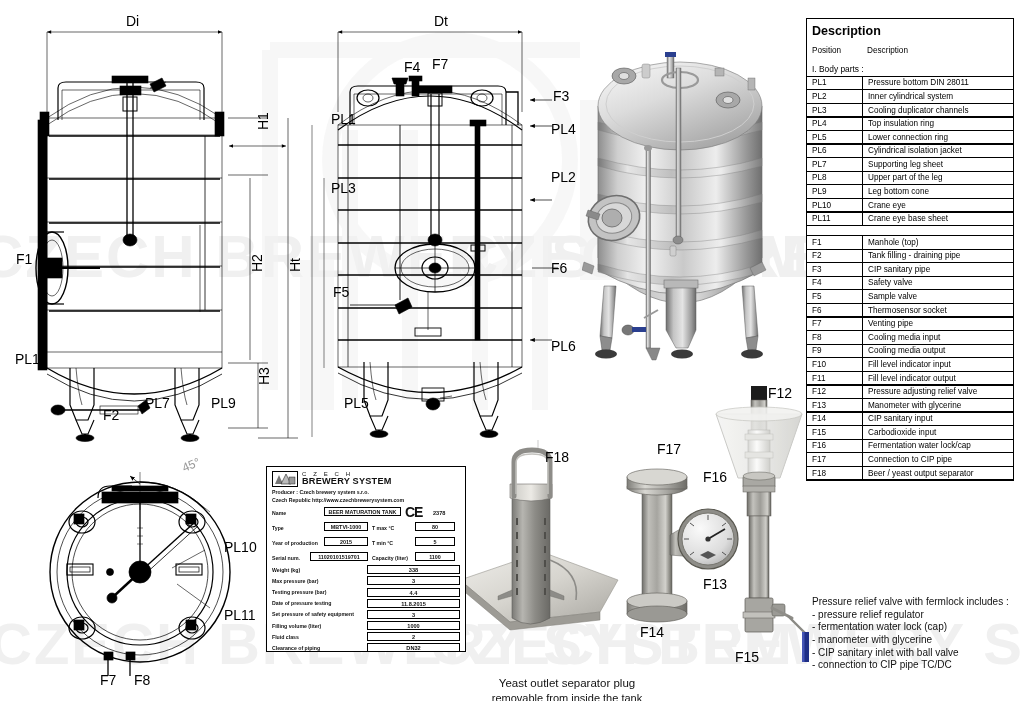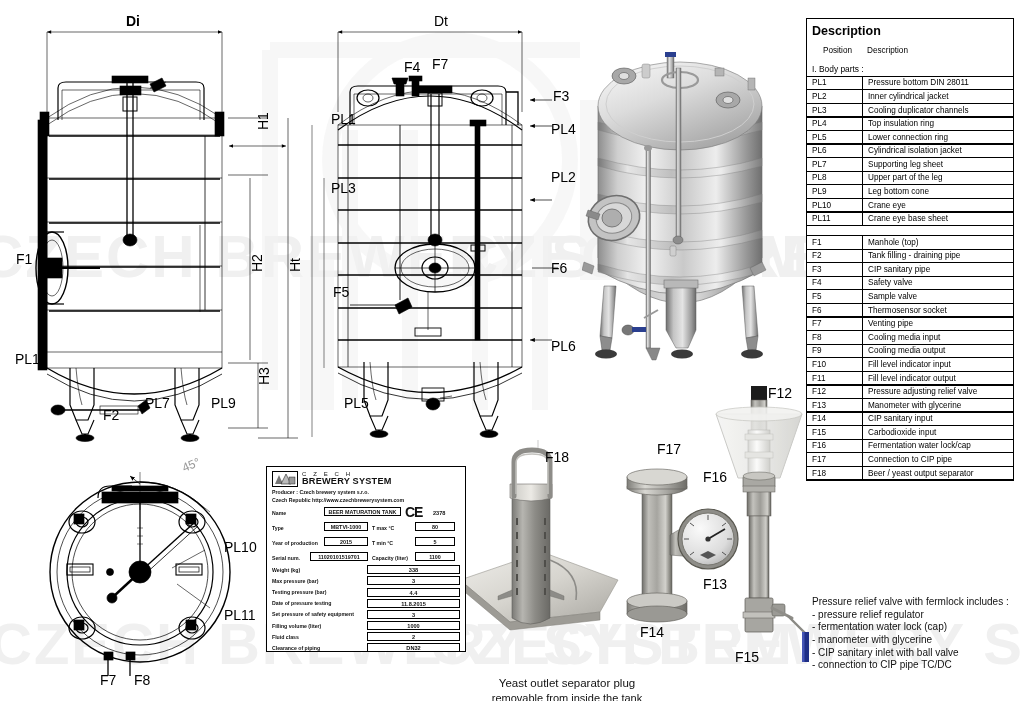--- a/index.html
+++ b/index.html
@@ -58,21 +58,21 @@
     border: 1.5px solid #000;
     background: #fff;
     font-size: 8.2px;
     line-height: 1.12;
   }
   #desc-table .dt-title {
     font-size: 12.5px; font-weight: bold;
     padding: 5px 5px 2px 5px;
   }
   #desc-table .dt-head {
-    display: flex; padding: 6px 0 4px 0; text-align: center;
+    display: flex; padding: 6px 0 4px 0;
   }
   #desc-table .dt-head .c1 { width: 56px; padding-left: 5px; }
   #desc-table .dt-head .c2 { padding-left: 4px; }
   #desc-table .dt-section {
     padding: 6px 0 2px 5px;
     font-size: 8.4px;
   }
   #desc-table .dt-row {
     display: flex;
     border-top: 0.8px solid #000;
@@ -258,21 +258,21 @@
 
       <line x1="228" y1="363" x2="268" y2="363"></line>
       <line x1="228" y1="428" x2="268" y2="428"></line>
       <line x1="258" y1="363" x2="258" y2="428"></line>
 
       <line x1="288" y1="118" x2="288" y2="438"></line>
       <line x1="258" y1="438" x2="298" y2="438"></line>
     </g>
   </svg>
 
-  <div class="lbl" style="left:126px; top:14px;font-weight:bold;">Di</div>
+  <div class="lbl" style="left:126px; top:14px;">Di</div>
   <div class="lbl vert" style="left:256px; top:130px;">H1</div>
   <div class="lbl vert" style="left:250px; top:272px;">H2</div>
   <div class="lbl vert" style="left:288px; top:272px;">Ht</div>
   <div class="lbl vert" style="left:257px; top:385px;">H3</div>
 
   <div class="lbl" style="left:16px; top:252px;">F1</div>
   <div class="lbl" style="left:103px; top:408px;">F2</div>
   <div class="lbl" style="left:15px; top:352px;">PL1</div>
   <div class="lbl" style="left:145px; top:396px;">PL7</div>
   <div class="lbl" style="left:211px; top:396px;">PL9</div>
@@ -804,21 +804,21 @@
       <span class="c2">Description</span>
     </div>
     <div class="dt-section">I. Body parts :</div>
 
     <div class="dt-row">
         <span class="c1">PL1</span>
         <span class="c2">Pressure bottom DIN 28011</span>
       </div>
     <div class="dt-row">
         <span class="c1">PL2</span>
-        <span class="c2">Inner cylindrical jacket</span>
+        <span class="c2">Inner cylindrical system</span>
       </div>
     <div class="dt-row">
         <span class="c1">PL3</span>
         <span class="c2">Cooling duplicator channels</span>
       </div>
     <div class="dt-row">
         <span class="c1">PL4</span>
         <span class="c2">Top insulation ring</span>
       </div>
     <div class="dt-row">

